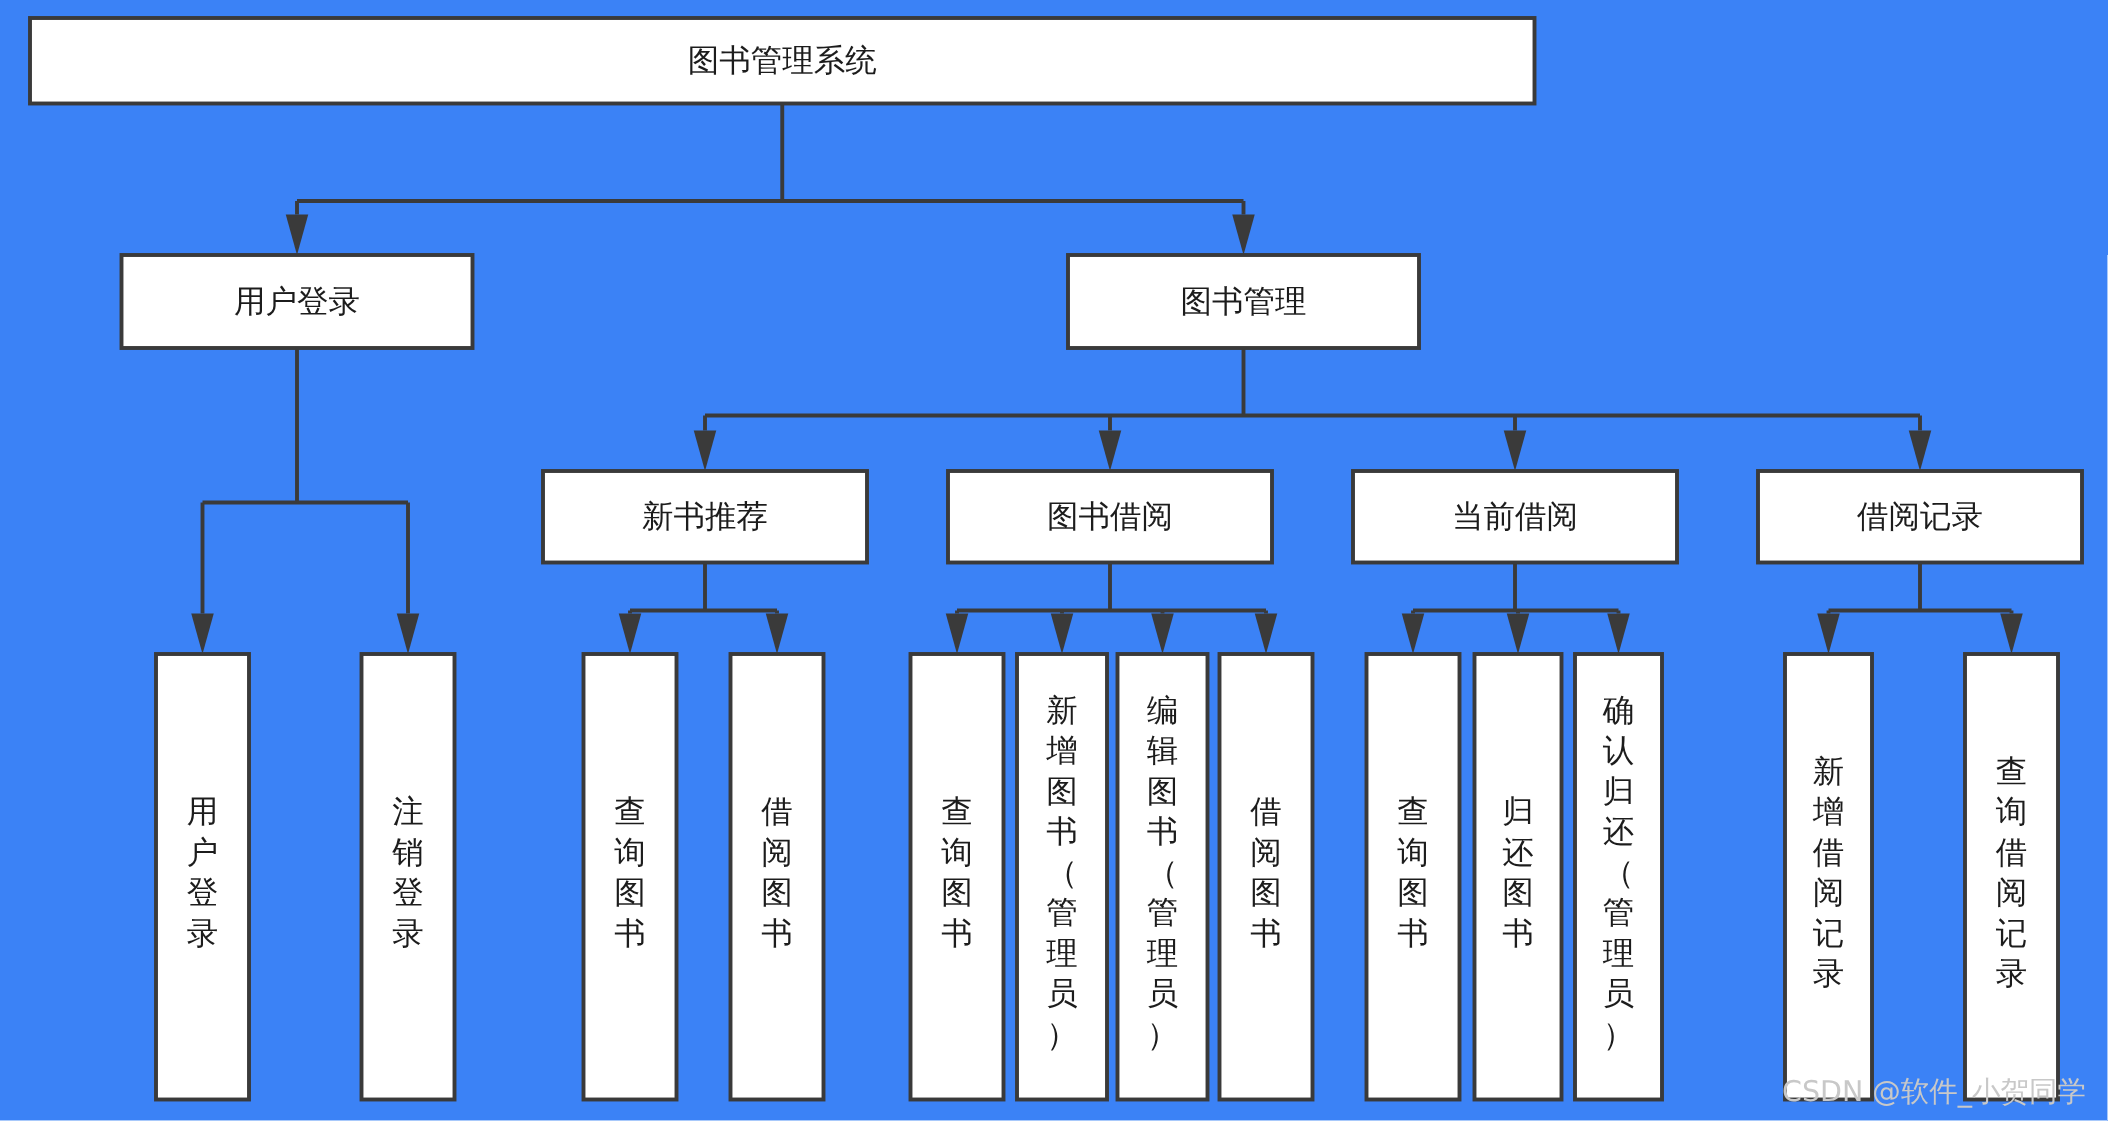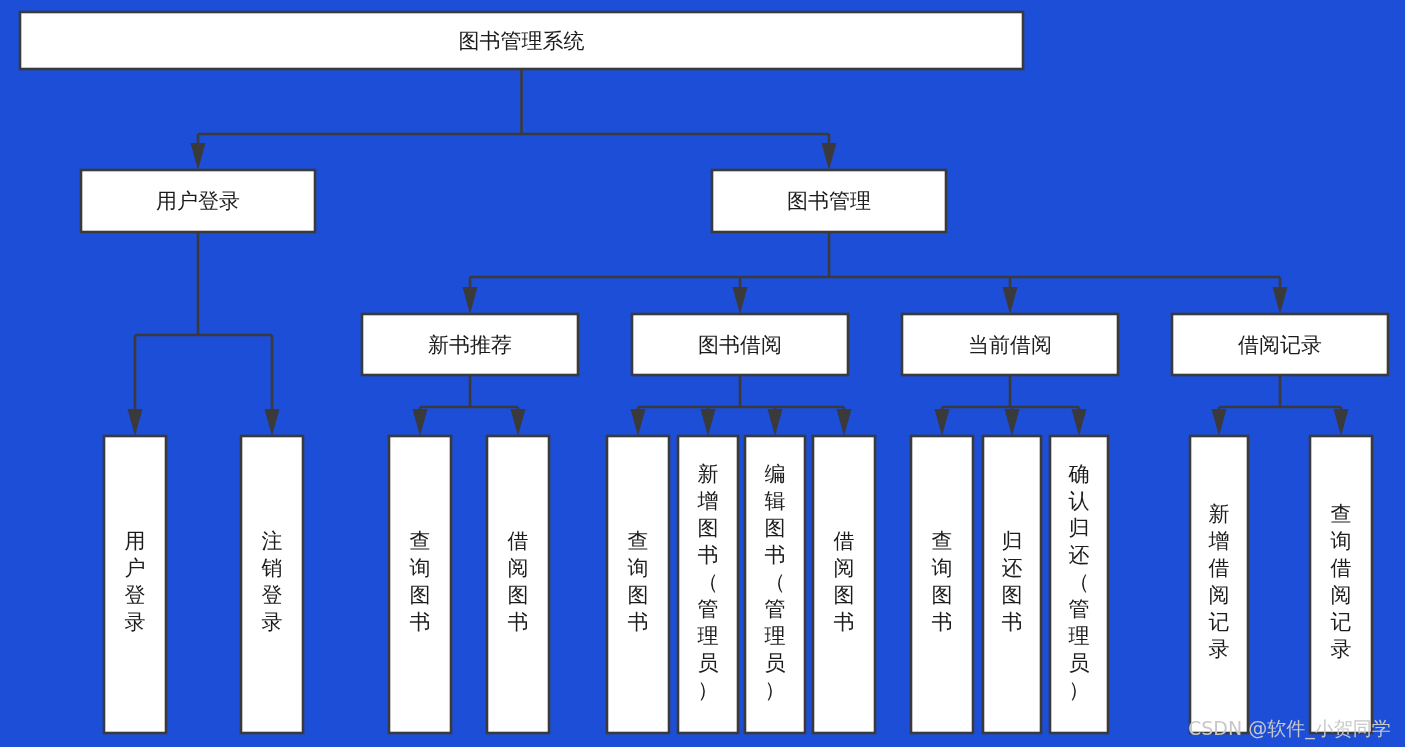--- a/index.html
+++ b/index.html
@@ -11,21 +11,21 @@
   body {
     width: 1405px;
     height: 747px;
     font-family: "DejaVu Sans", "Liberation Sans", sans-serif;
     overflow: hidden;
   }
   #diagram-root {
     position: relative;
     width: 1405px;
     height: 747px;
-    background: #1d4ed8;
+    background: #3b82f6;
   }
   svg.diagram-canvas {
     position: absolute;
     left: 0;
     top: 0;
     width: 1405px;
     height: 747px;
     display: block;
   }
   .node-box {

